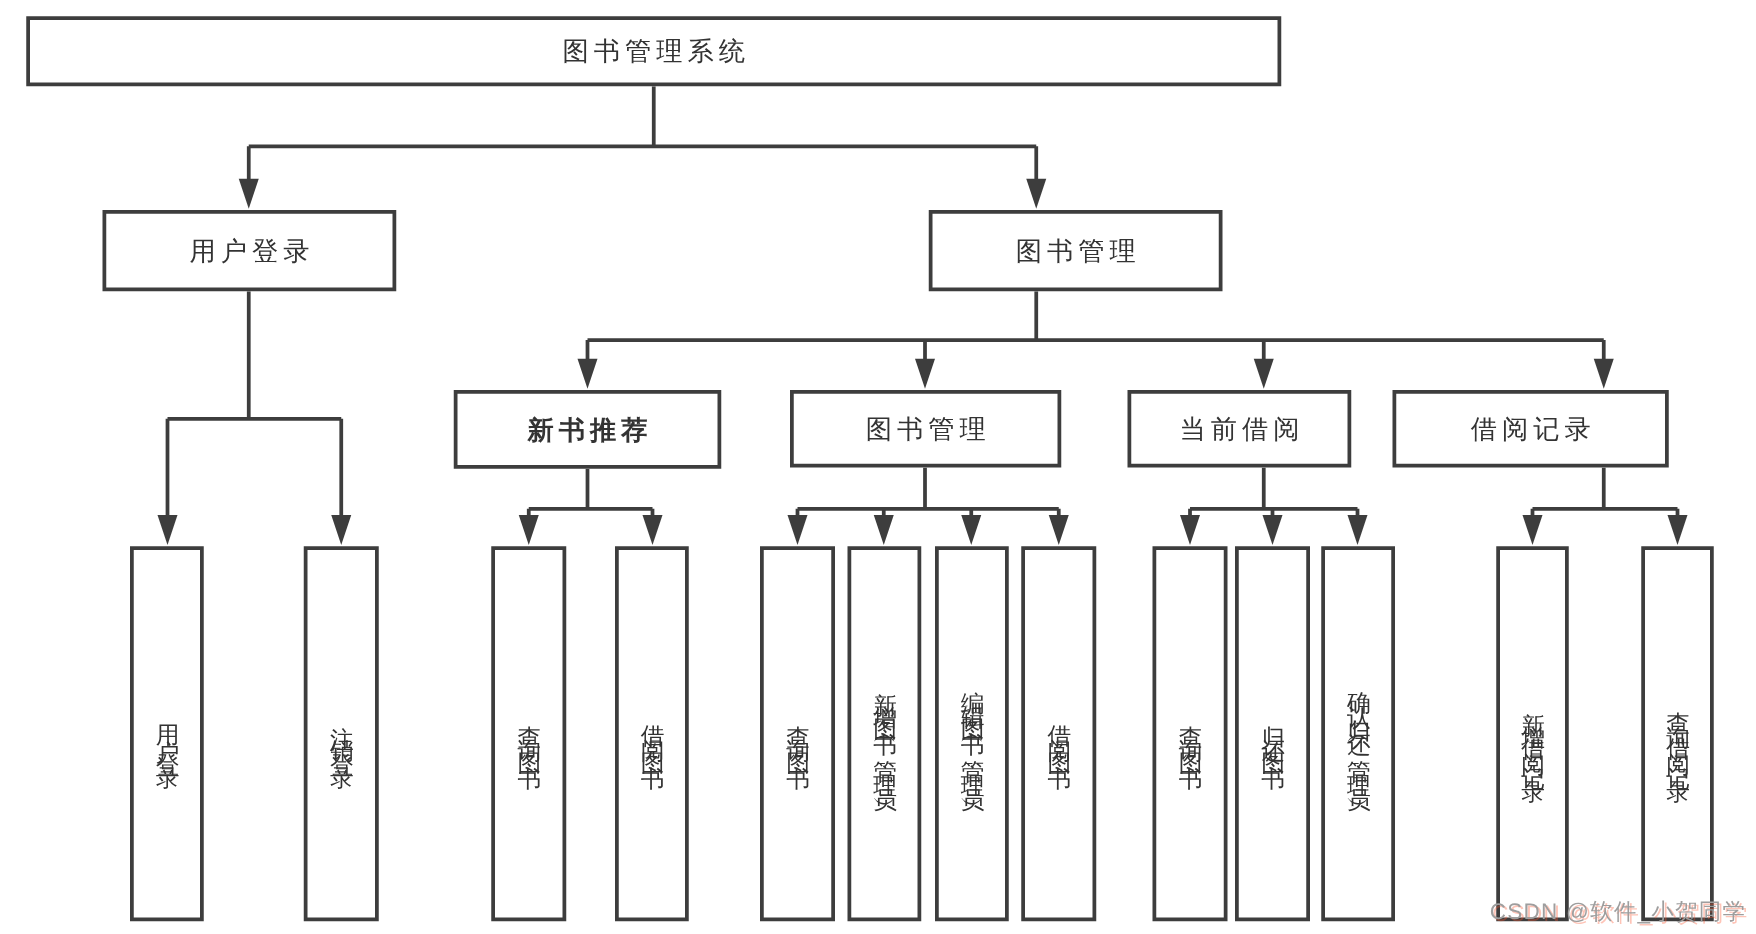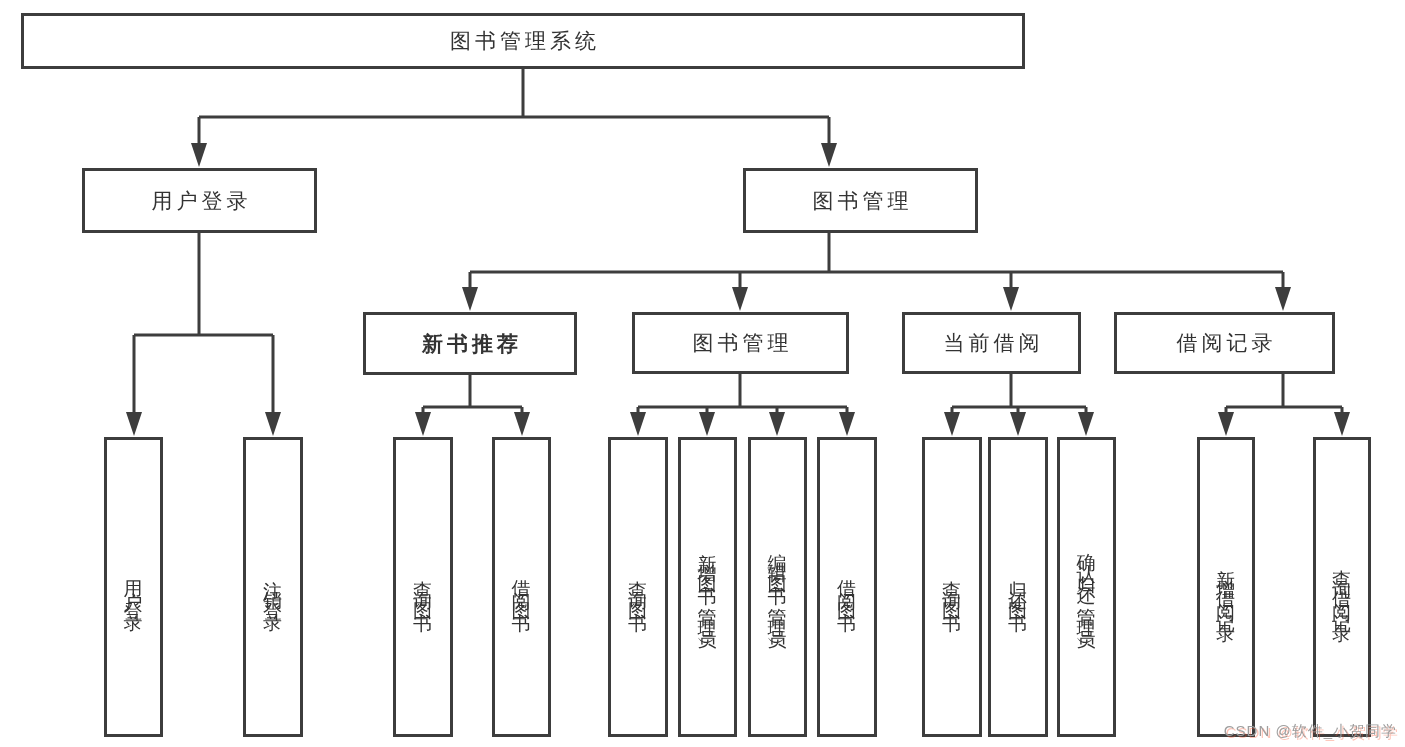--- a/index.html
+++ b/index.html
@@ -43,21 +43,21 @@
     font-size: 19px;
     writing-mode: vertical-rl;
     text-orientation: mixed;
     letter-spacing: 11px;
     line-height: 1;
   }
   .watermark {
     position: absolute;
     right: 8px;
     bottom: 6px;
-    font-size: 15px;
+    font-size: 18px;
     color: #9e9e9e;
     letter-spacing: 1px;
     text-shadow: 2px 2px 0 rgba(252, 85, 49, 0.35);
     white-space: nowrap;
   }
 </style>
 </head>
 <body>
 
 <div class="canvas">

